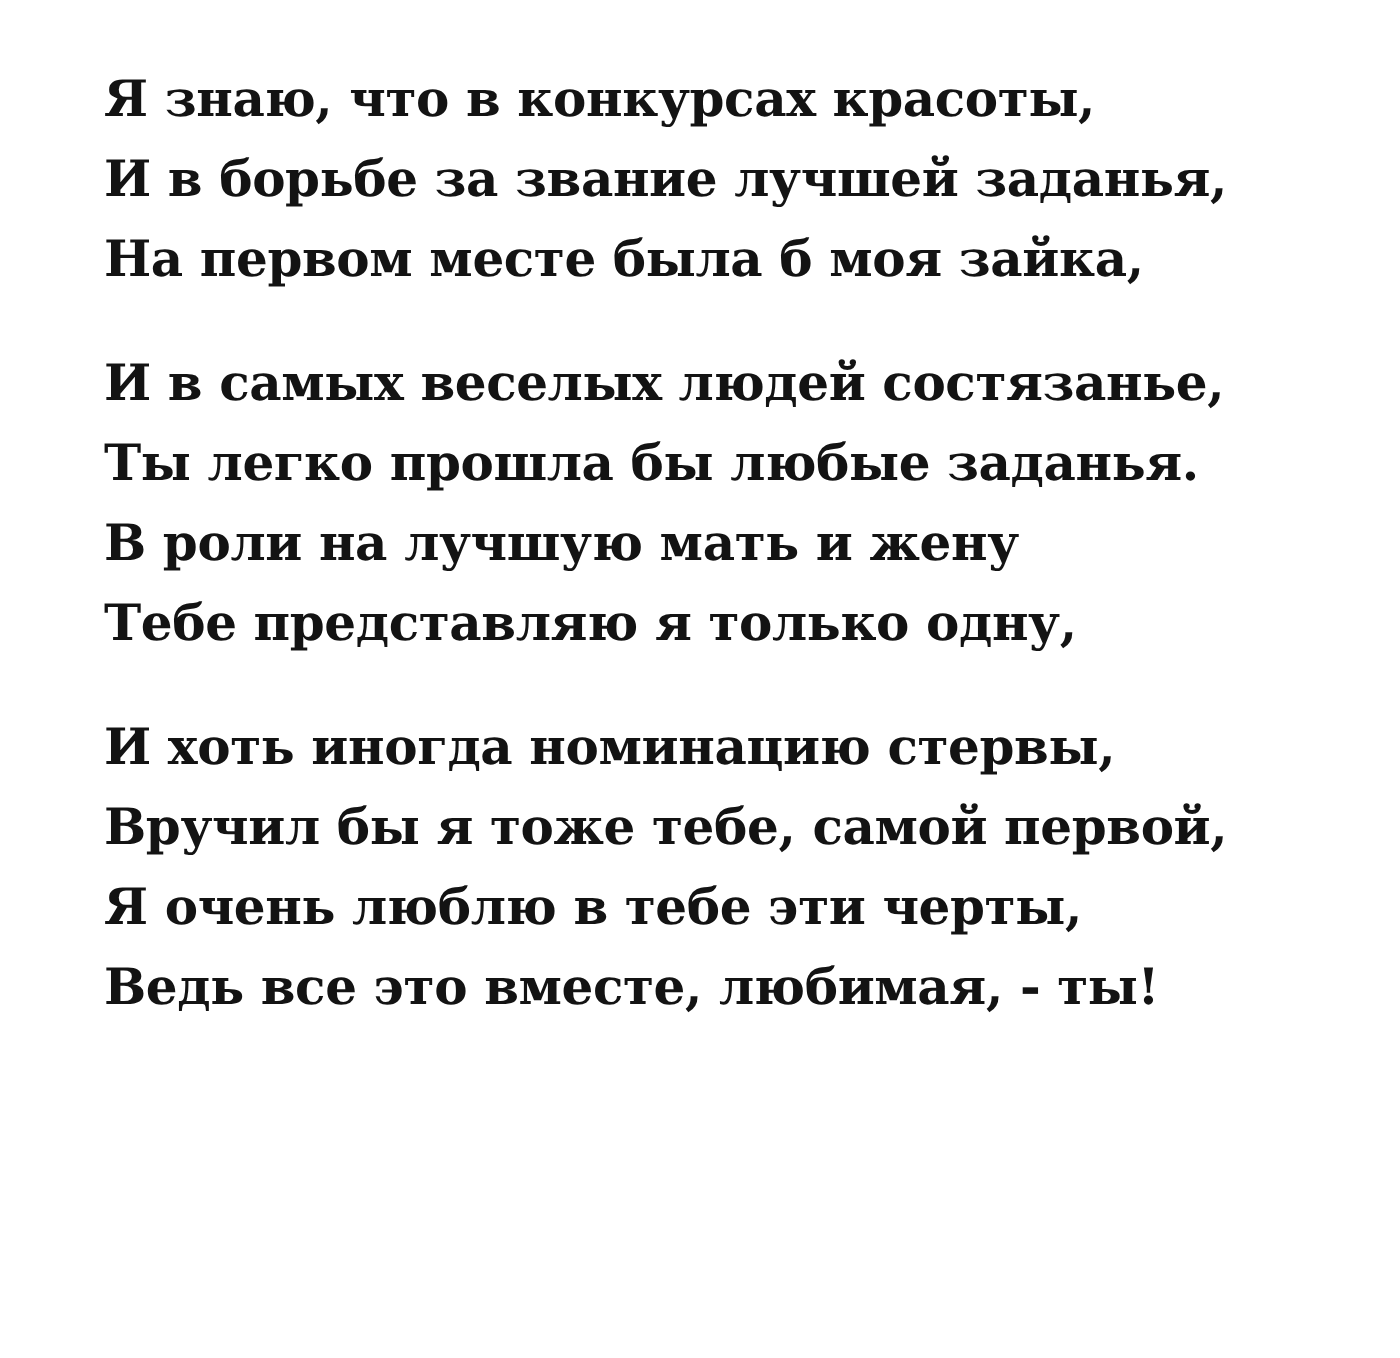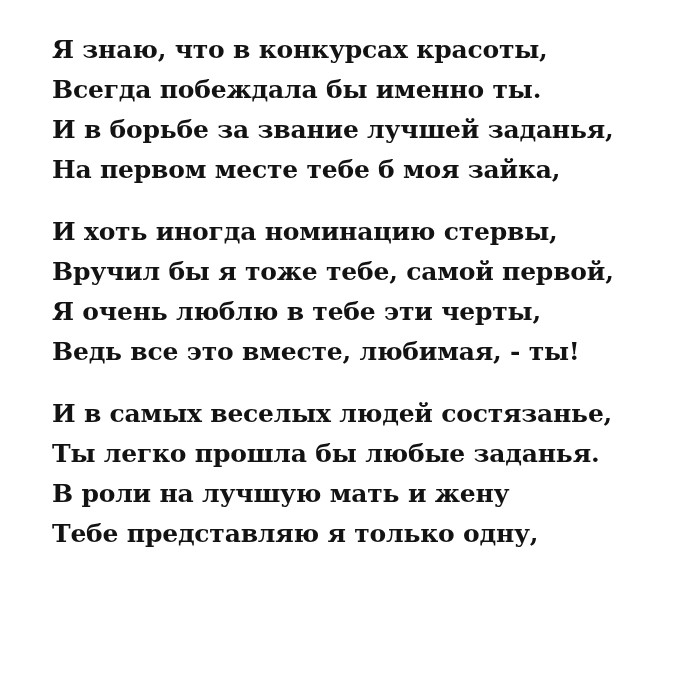--- a/index.html
+++ b/index.html
@@ -42,33 +42,32 @@
   }
 </style>
 </head>
 <body>
 
 <div class="page">
   <div class="poem">
 
     <div class="stanza">
       <span class="line">Я знаю, что в конкурсах красоты,</span>
-      <span class="line">Всегда побеждала бы именно ты.</span>
       <span class="line">И в борьбе за звание лучшей заданья,</span>
-      <span class="line">На первом месте тебе б моя зайка,</span>
+      <span class="line">На первом месте была б моя зайка,</span>
+    </div>
+
+    <div class="stanza">
+      <span class="line">И в самых веселых людей состязанье,</span>
+      <span class="line">Ты легко прошла бы любые заданья.</span>
+      <span class="line">В роли на лучшую мать и жену</span>
+      <span class="line">Тебе представляю я только одну,</span>
     </div>
 
     <div class="stanza">
       <span class="line">И хоть иногда номинацию стервы,</span>
       <span class="line">Вручил бы я тоже тебе, самой первой,</span>
       <span class="line">Я очень люблю в тебе эти черты,</span>
       <span class="line">Ведь все это вместе, любимая, - ты!</span>
     </div>
 
-    <div class="stanza">
-      <span class="line">И в самых веселых людей состязанье,</span>
-      <span class="line">Ты легко прошла бы любые заданья.</span>
-      <span class="line">В роли на лучшую мать и жену</span>
-      <span class="line">Тебе представляю я только одну,</span>
-    </div>
-
   </div>
 </div>
 
 </body></html>

